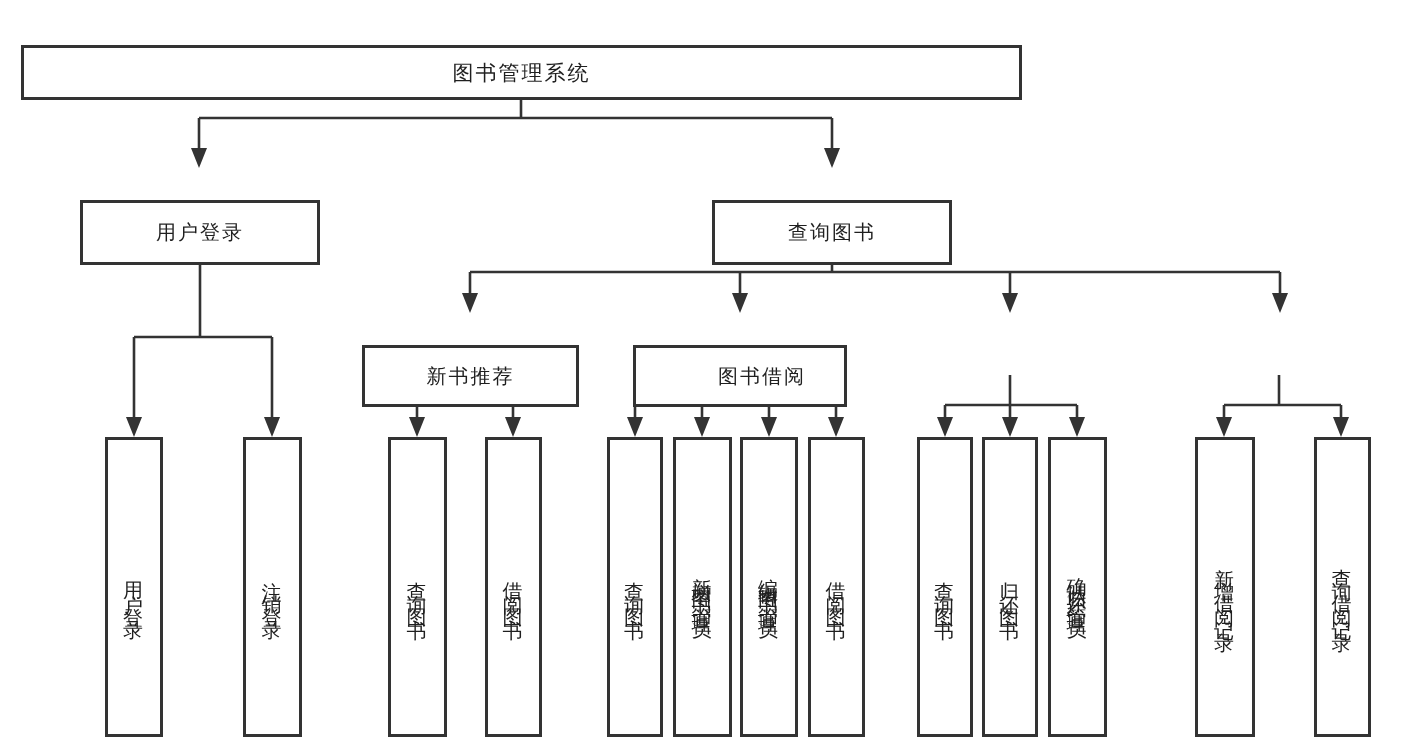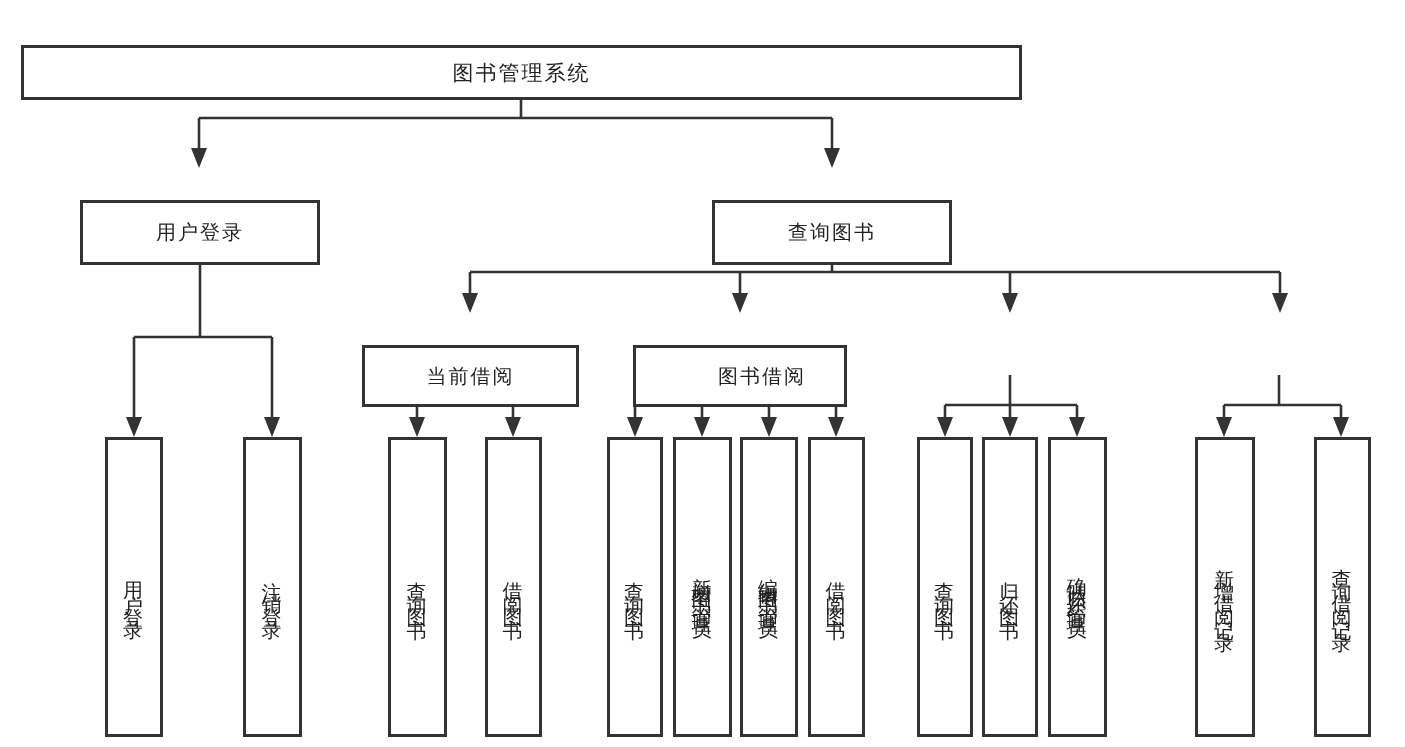--- a/index.html
+++ b/index.html
@@ -113,21 +113,21 @@
     <line x1="1341" y1="405" x2="1341" y2="421"></line>
     <polygon points="1216,417 1232,417 1224,437"></polygon>
     <polygon points="1333,417 1349,417 1341,437"></polygon>
   </svg>
 
   <div class="node h-node root" style="left:21px;top:13px;width:1001px;height:55px;">图书管理系统</div>
 
   <div class="node h-node" style="left:80px;top:168px;width:240px;height:65px;">用户登录</div>
   <div class="node h-node" style="left:712px;top:168px;width:240px;height:65px;">查询图书</div>
 
-  <div class="node h-node" style="left:362px;top:313px;width:217px;height:62px;">当前借阅</div>
+  <div class="node h-node" style="left:362px;top:313px;width:217px;height:62px;">新书推荐</div>
   <div class="node h-node" style="left:633px;top:313px;width:214px;height:62px;padding-left:44px;">图书借阅</div>
 
   <div class="node tall" style="left:105px;top:437px;width:58px;height:300px;">用户登录</div>
   <div class="node tall" style="left:243px;top:437px;width:59px;height:300px;">注销登录</div>
 
   <div class="node tall" style="left:388px;top:437px;width:59px;height:300px;">查询图书</div>
   <div class="node tall" style="left:485px;top:437px;width:57px;height:300px;">借阅图书</div>
 
   <div class="node tall" style="left:607px;top:437px;width:56px;height:300px;">查询图书</div>
   <div class="node tall long" style="left:673px;top:437px;width:59px;height:300px;">新增图书（管理员）</div>

